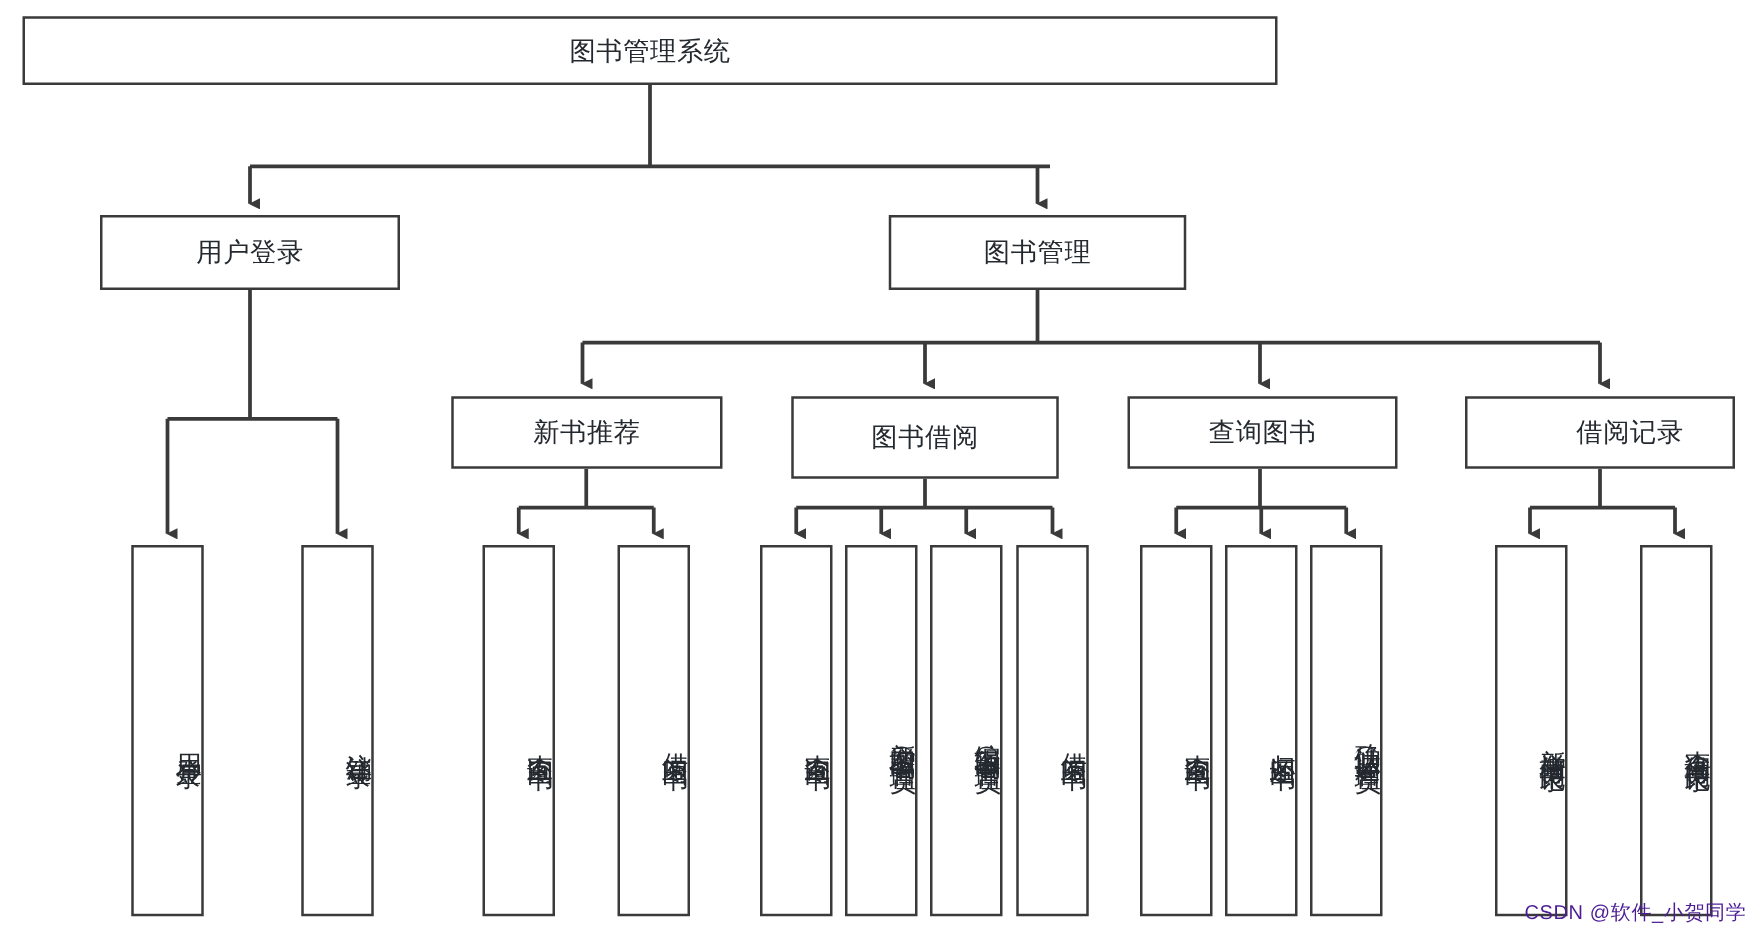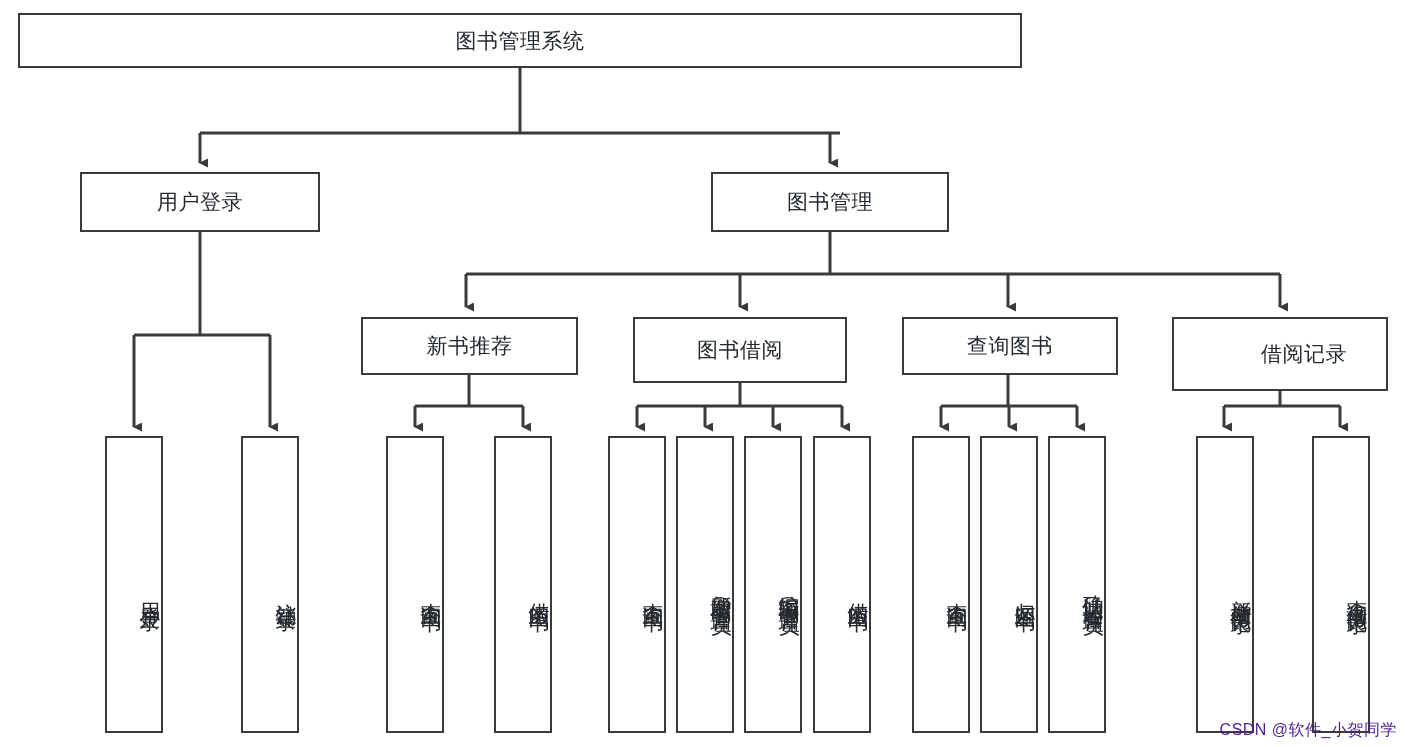--- a/index.html
+++ b/index.html
@@ -131,21 +131,21 @@
 
   <div class="node horiz" style="left:711px; top:172px; width:238px; height:60px;">
     <span class="label">图书管理</span>
   </div>
   <div class="node horiz" style="left:633px; top:317px; width:214px; height:66px;">
     <span class="label">图书借阅</span>
   </div>
   <div class="node horiz" style="left:902px; top:317px; width:216px; height:58px;">
     <span class="label">查询图书</span>
   </div>
-  <div class="node horiz" style="left:1172px; top:317px; width:216px; height:74px;padding-left:48px;">
+  <div class="node horiz" style="left:1172px; top:317px; width:216px; height:58px;padding-left:48px;">
     <span class="label">借阅记录</span>
   </div>
 
   <div class="node vert" style="left:105px; top:436px; width:58px; height:297px;">
     <span class="label">用户登录</span>
   </div>
   <div class="node vert" style="left:241px; top:436px; width:58px; height:297px;">
     <span class="label">注销登录</span>
   </div>
 

